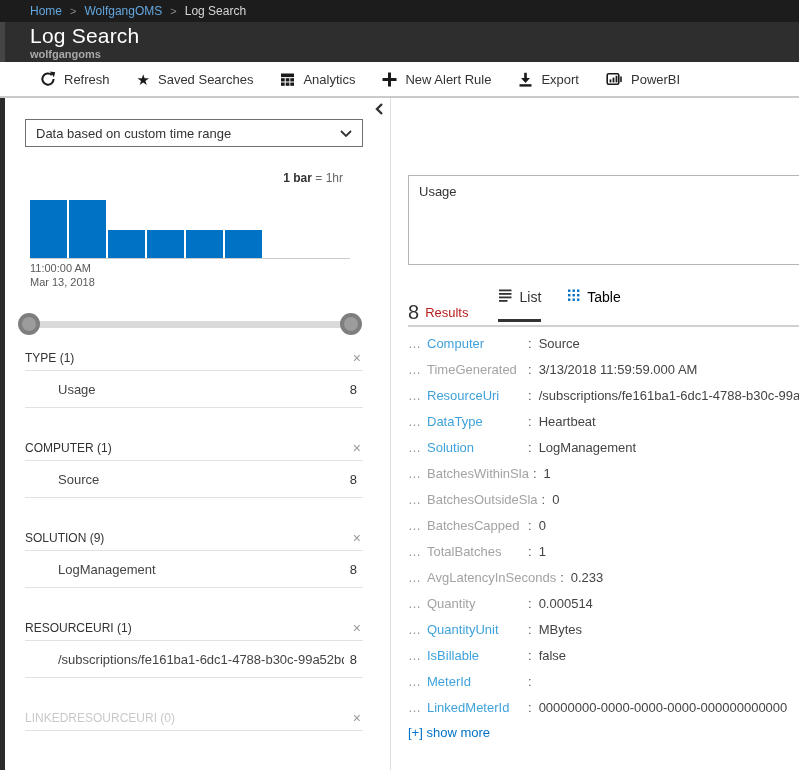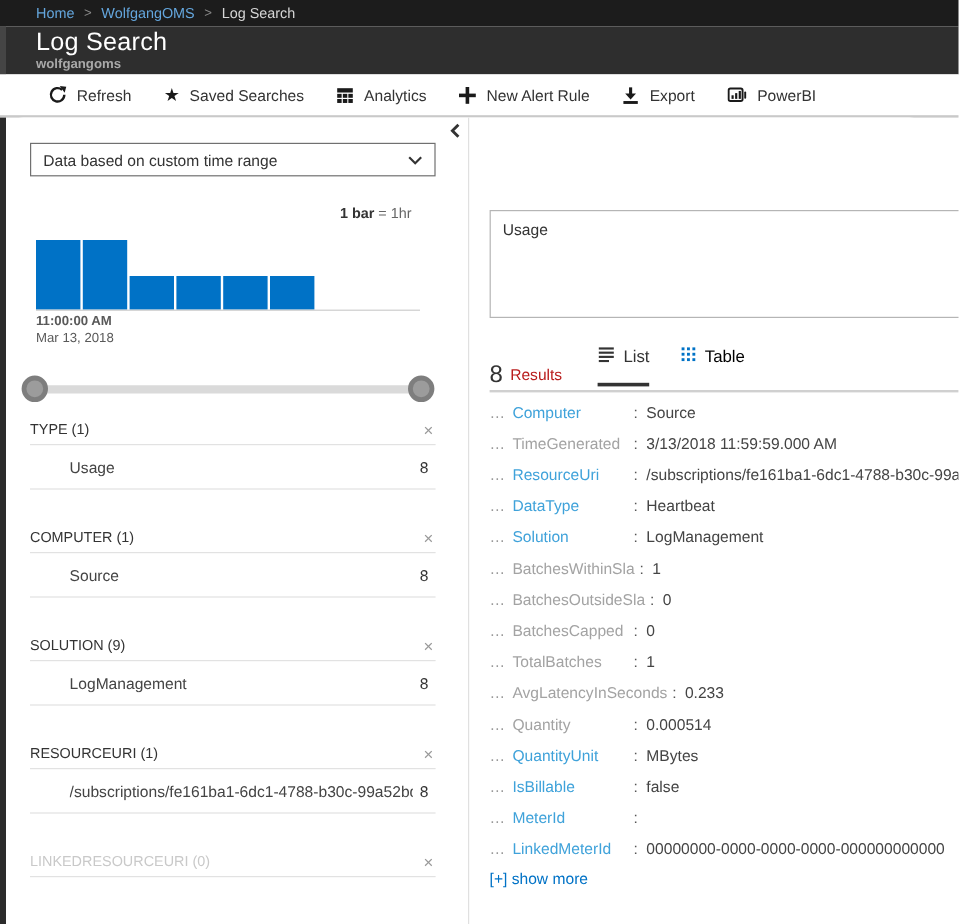--- a/index.html
+++ b/index.html
@@ -34,21 +34,21 @@
   .collapse-btn { position:absolute; left:373px; top:3px; width:16px; height:16px; cursor:pointer; }
 
   
   .dropdown { position:absolute; left:25px; top:21px; width:338px; height:28px; border:1px solid #707070;
               display:flex; align-items:center; justify-content:space-between; padding:0 10px; font-size:13px; color:#333; cursor:pointer; }
   .legend { position:absolute; top:73px; right:434px; font-size:12px; color:#666; white-space:nowrap; }
   .legend b { color:#333; }
   .bars { position:absolute; left:30px; top:102px; width:320px; height:58px; display:flex; align-items:flex-end; gap:2px; }
   .bar { width:37px; background:#0072c6; cursor:pointer; }
   .axis { position:absolute; left:30px; top:160px; width:320px; height:1px; background:#ccc; }
-  .axis-time { position:absolute; left:30px; top:164px; font-size:11px; color:#595959;font-weight:bold; }
+  .axis-time { position:absolute; left:30px; top:164px; font-size:11px; color:#595959; }
   .axis-date { position:absolute; left:30px; top:178px; font-size:11px; color:#595959; }
 
   .slider-track { position:absolute; left:25px; top:223px; width:330px; height:7px; background:#dadada; border-radius:4px; }
   .slider-handle { position:absolute; top:215px; width:22px; height:22px; border-radius:50%;
                    background:#9c9c9c; border:4px solid #7e7e7e; cursor:pointer; }
   .sh-left { left:18px; } .sh-right { left:340px; }
 
   
   .facets { position:absolute; left:25px; top:247px; width:338px; }
   .facet { margin-bottom:27px; }

